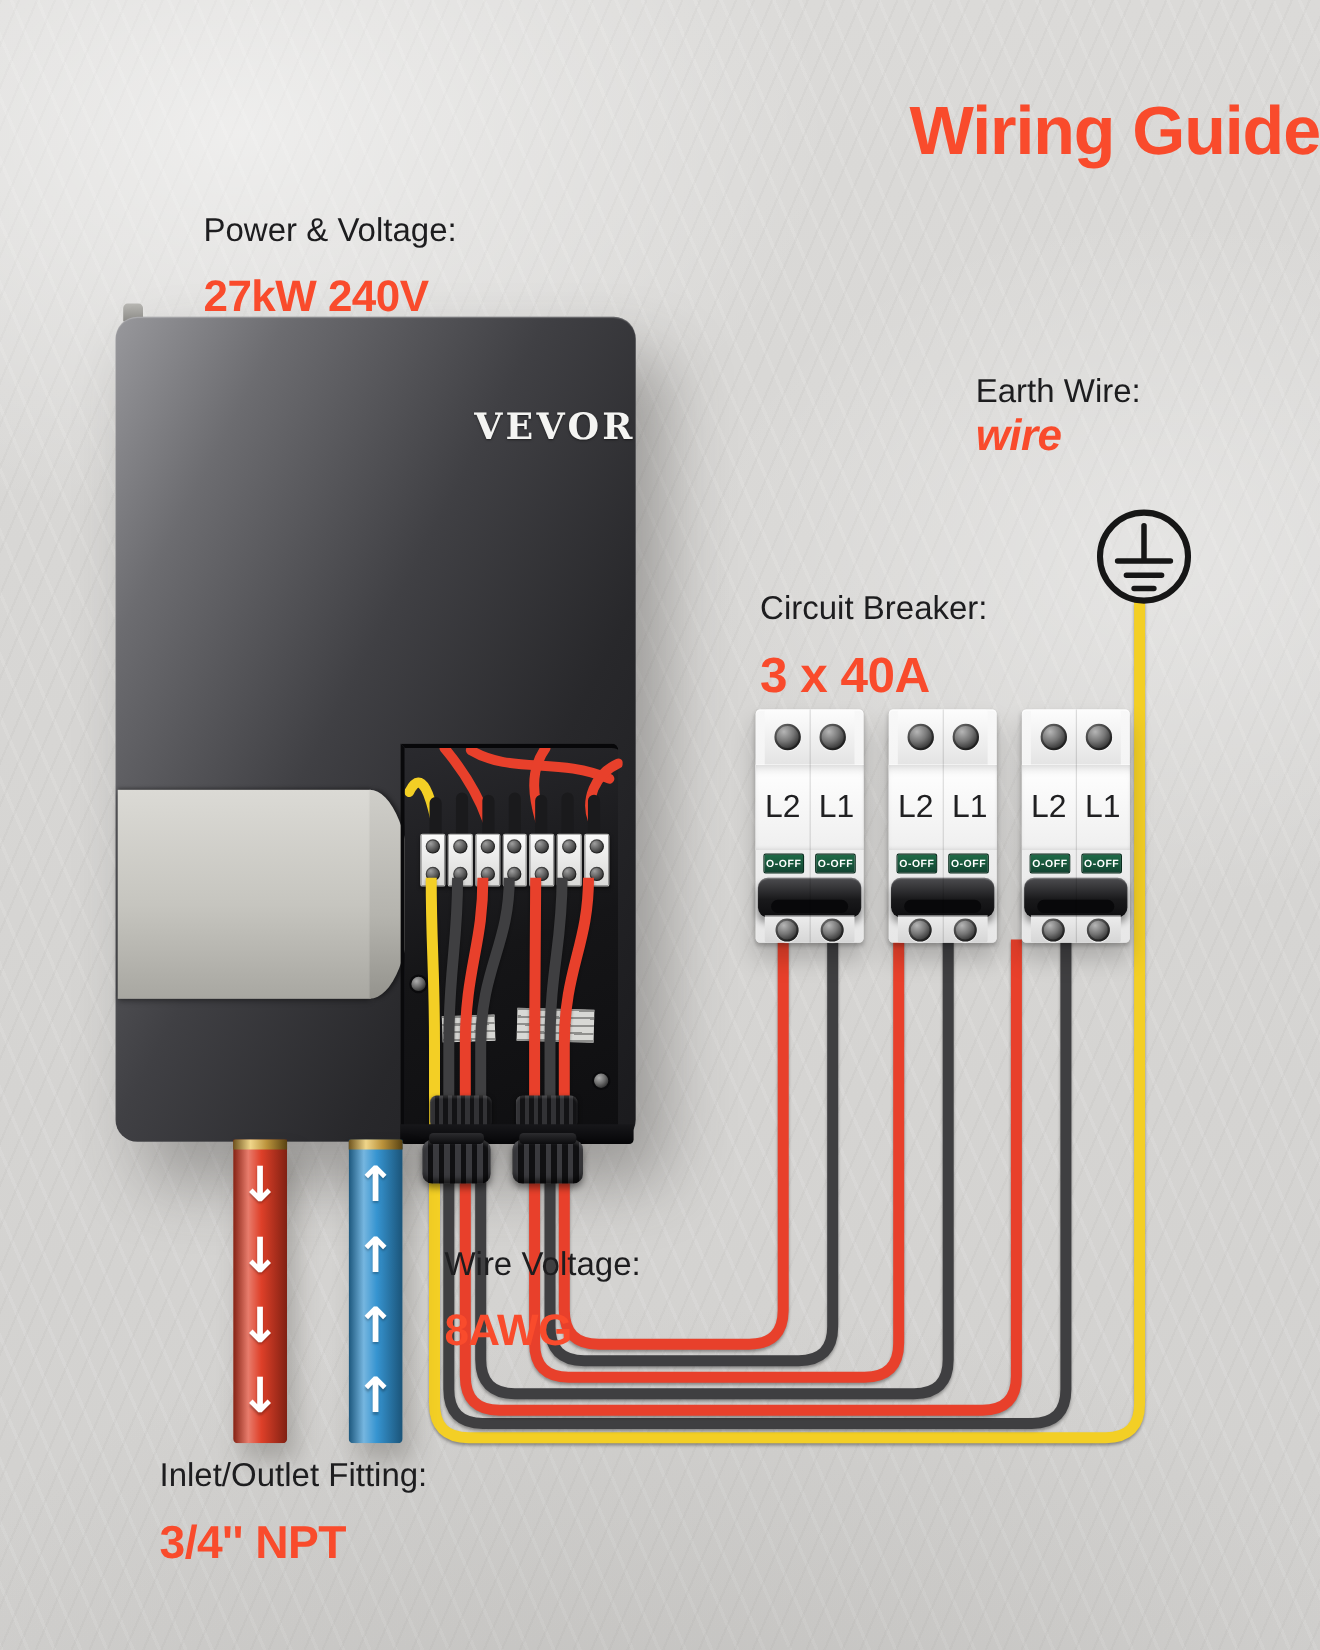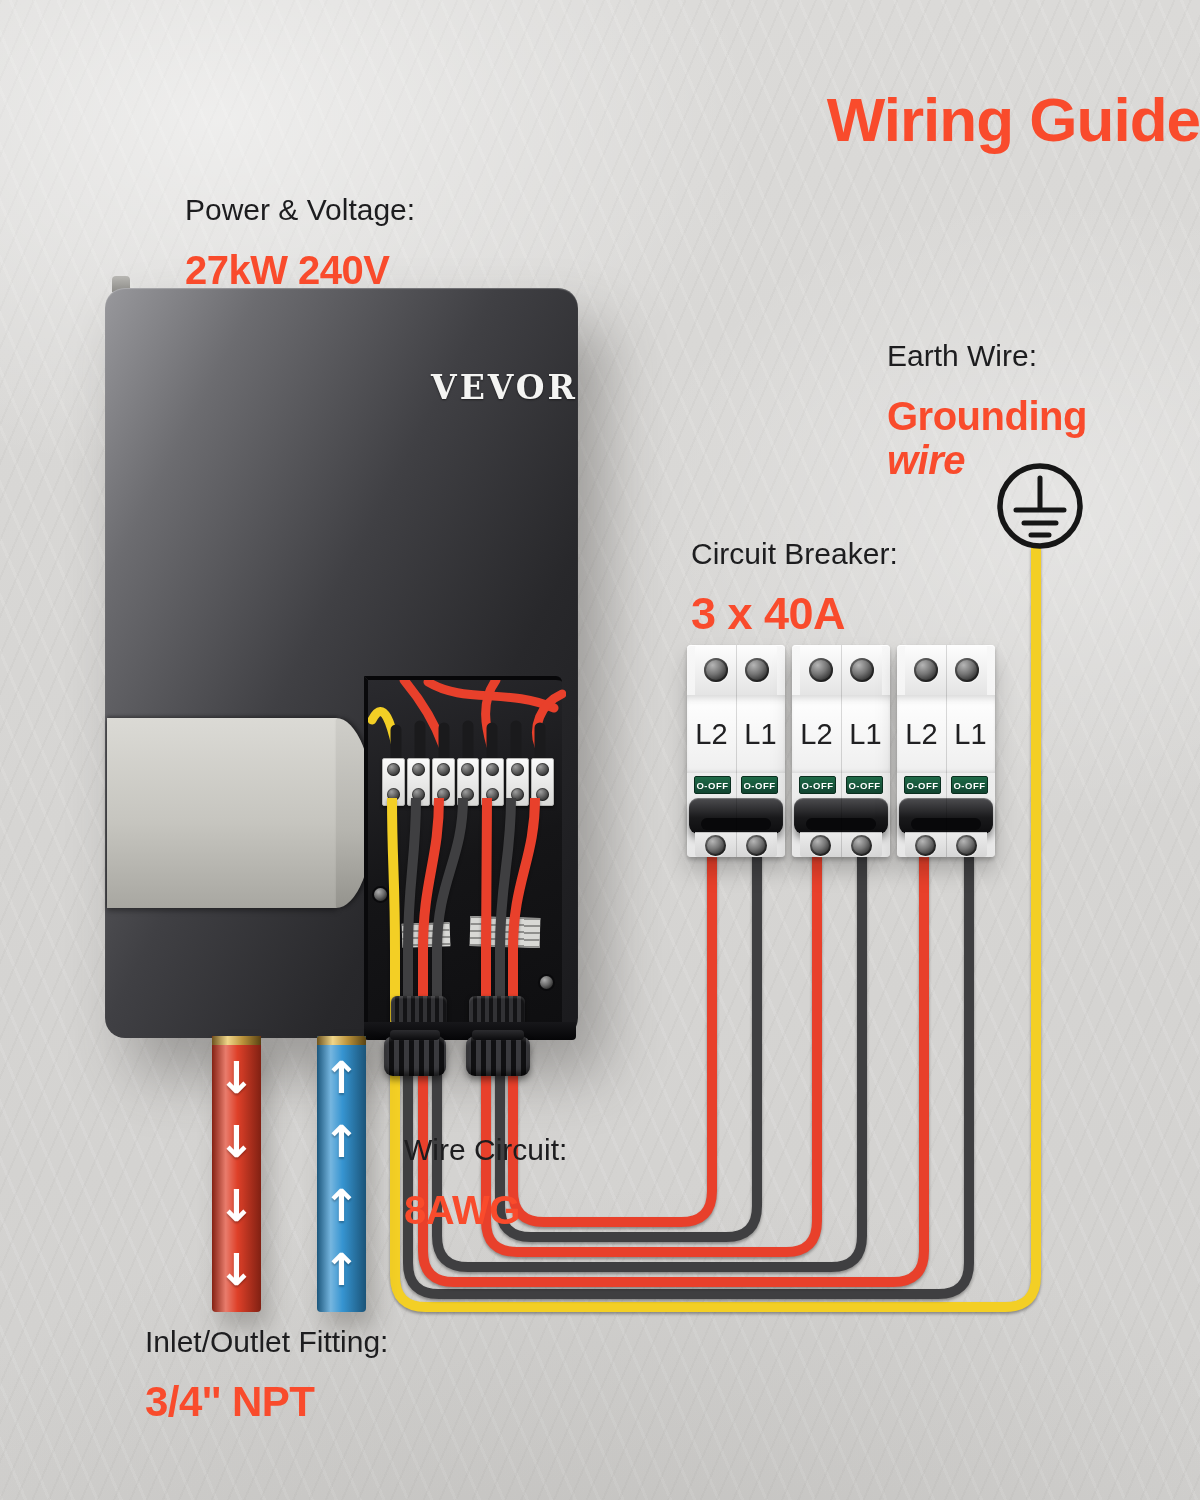--- a/index.html
+++ b/index.html
@@ -119,21 +119,21 @@
     content:"";position:absolute;left:6px;right:6px;top:-6px;height:10px;border-radius:4px;
     background:linear-gradient(#2c2c2f,#0b0b0d);
   }
   .gland-left{left:384px;top:1036px;width:62px;height:40px;}
   .gland-right{left:466px;top:1036px;width:64px;height:40px;}
 
   
   .gnd-svg{left:992px;top:458px;}
 
   
-  .breaker-row{left:687px;top:645px;display:flex;gap:7px;}
+  .breaker-row{left:687px;top:645px;display:flex;gap:23px;}
   .breaker{
     position:relative;width:98px;height:212px;border-radius:4px;
     background:linear-gradient(#f8f8f8,#e7e7e7);
     box-shadow:0 3px 4px rgba(0,0,0,.22), 0 14px 22px rgba(0,0,0,.20), inset 0 1px 1px #fff;
   }
   .breaker::after{content:"";position:absolute;left:49px;top:0;bottom:0;width:1px;background:rgba(0,0,0,.14);}
   .brk-top{
     position:absolute;left:8px;right:8px;top:0;height:50px;border-radius:3px 3px 0 0;
     background:linear-gradient(#fdfdfd,#e4e4e4);border-bottom:1px solid #c9c9c9;
     display:flex;justify-content:space-around;align-items:center;
@@ -323,31 +323,30 @@
 
   <div class="abs page-title">Wiring Guide</div>
 
   <div class="abs anno anno-power">
     <div class="hd">Power &amp; Voltage:</div>
     <div class="val">27kW 240V</div>
   </div>
 
   <div class="abs anno anno-earth">
     <div class="hd">Earth Wire:</div>
-    <div class="val">Grounding</div>
     <div class="val" style="margin-top:0;font-style:italic;">wire</div>
   </div>
 
   <div class="abs anno anno-breaker">
     <div class="hd">Circuit Breaker:</div>
     <div class="val">3 x 40A</div>
   </div>
 
   <div class="abs anno anno-wire">
-    <div class="hd">Wire Circuit:</div>
+    <div class="hd">Wire Voltage:</div>
     <div class="val">8AWG</div>
   </div>
 
   <div class="abs anno anno-fitting">
     <div class="hd">Inlet/Outlet Fitting:</div>
     <div class="val">3/4'' NPT</div>
   </div>
 
 </div>
 

